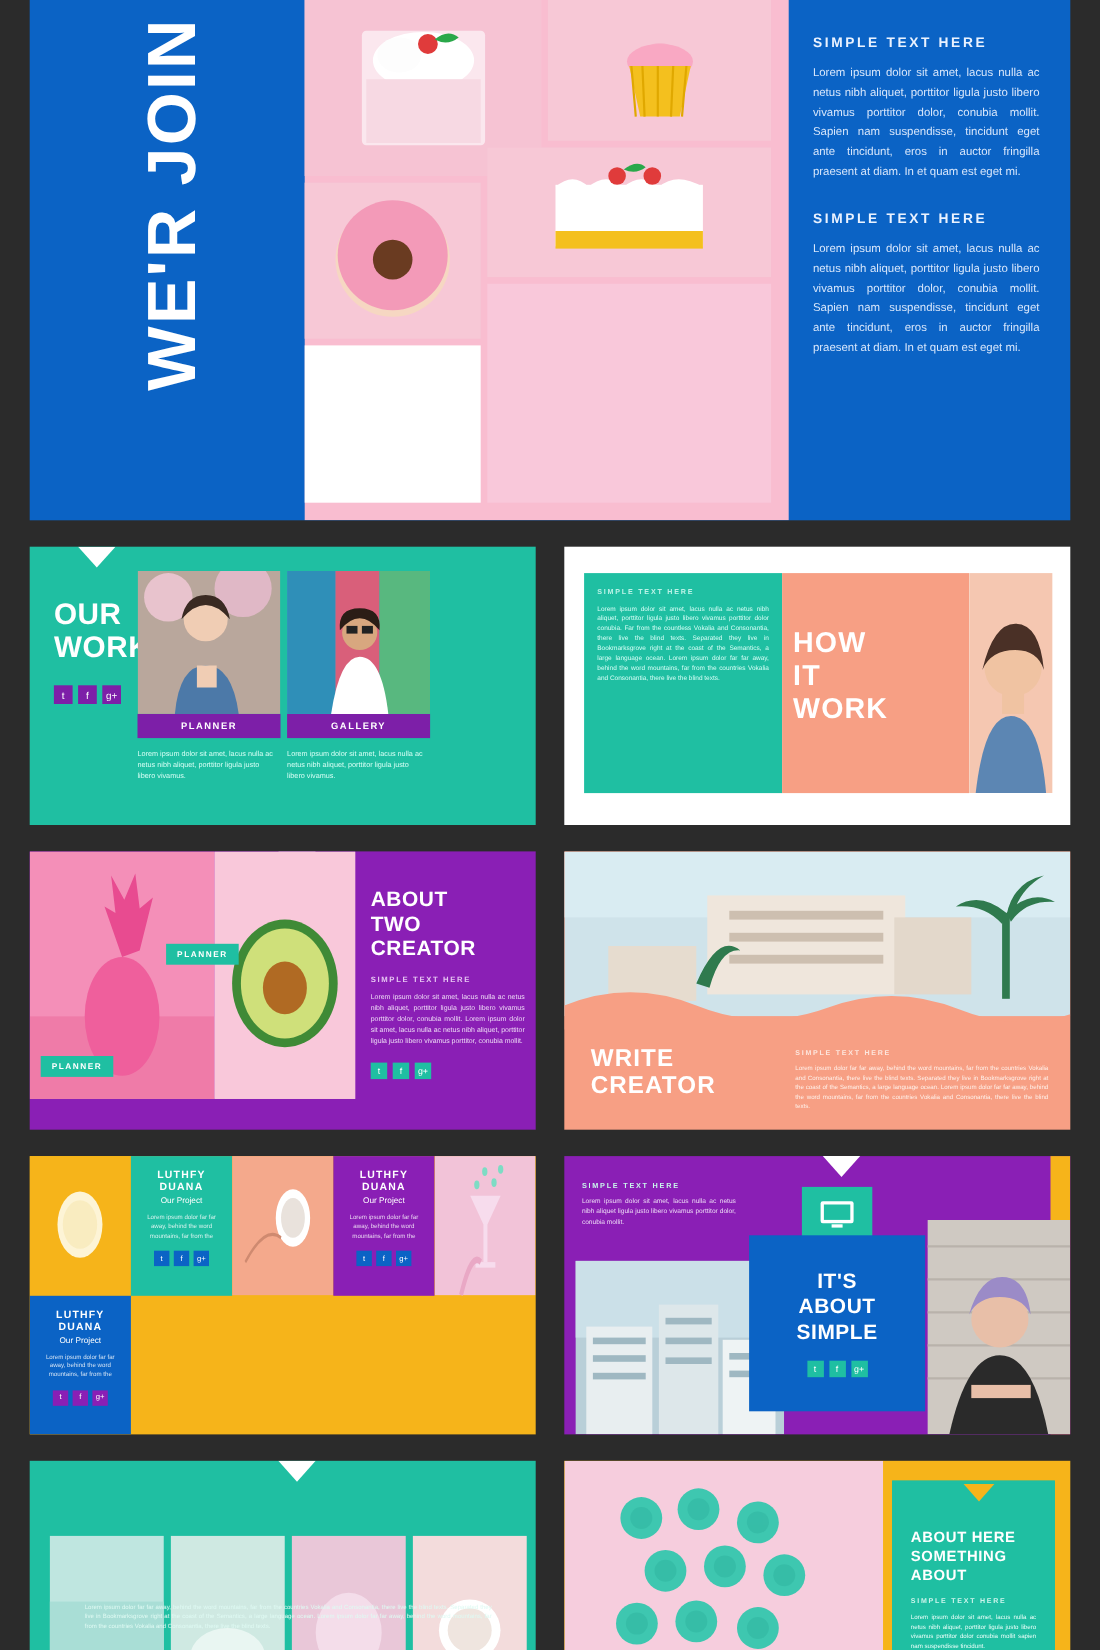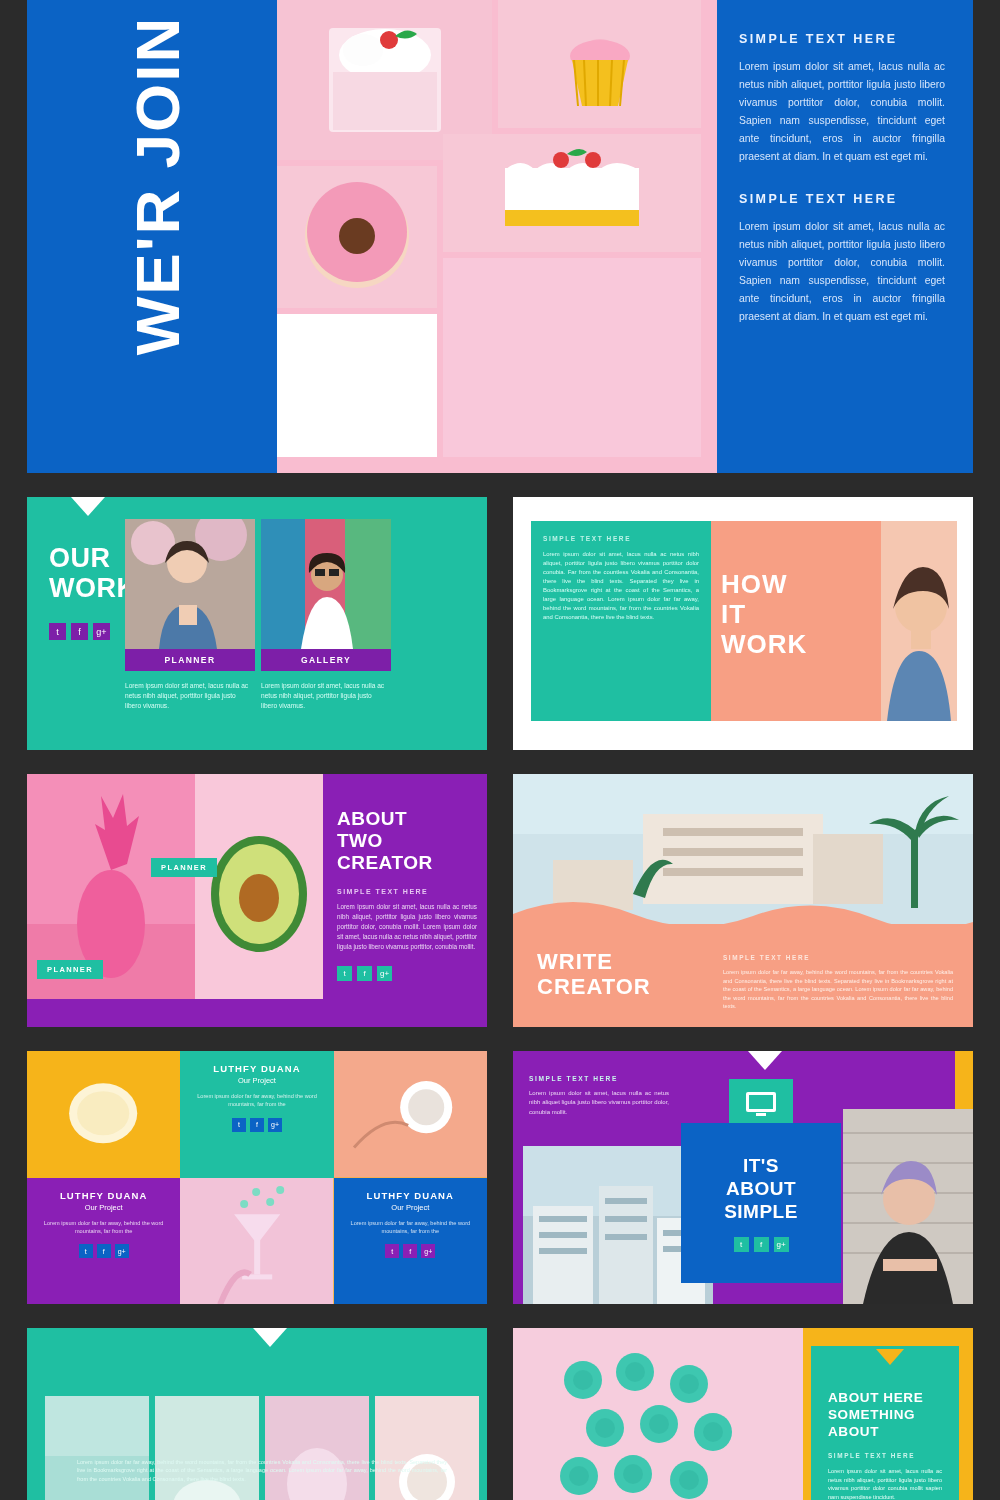--- a/index.html
+++ b/index.html
@@ -105,21 +105,21 @@
   .s5-img { position:absolute; left:0; top:0; width:460px; height:150px; overflow:hidden; }
   .s5-wave { position:absolute; left:0; top:112px; width:460px; height:50px; }
   .s5-h { position:absolute; left:24px; top:175px; color:#fff; font-size:22px;
     font-weight:bold; line-height:25px; letter-spacing:1px;}
   .s5-r { position:absolute; left:210px; top:180px; width:230px; }
   .s5-rh { color:#fde6dd; font-size:6.4px; letter-spacing:1.6px; font-weight:bold; margin-bottom:7px;}
   .s5-rb { color:#fff0e9; font-size:5.6px; line-height:8.6px; text-align:justify;}
 
   
   .s6 { background:#f6b41a; position: relative; display:grid;
-        grid-template-columns: 1fr 1fr 1fr; grid-template-rows: 1fr 1fr; }
+        grid-template-columns: 1fr 1fr 1fr 1fr 1fr; grid-template-rows: 1fr 1fr; }
   .cellbox { position:relative; overflow:hidden; padding:12px 10px; }
   .cellbox.img { padding:0; }
   .ct-h { color:#fff; font-size:9.5px; font-weight:bold; letter-spacing:1.1px; text-align:center;}
   .ct-s { color:#fff; font-size:7.5px; text-align:center; margin-top:2px;}
   .ct-b { color:#ffffffcc; font-size:5.6px; line-height:8.4px; text-align:center; margin-top:7px;}
   .ct-soc { display:flex; gap:4px; justify-content:center; margin-top:9px;}
   .sq-s { width:14px;height:14px;background:#0b63c5;color:#fff;font-size:7px;
     display:flex;align-items:center;justify-content:center;}
 
   

